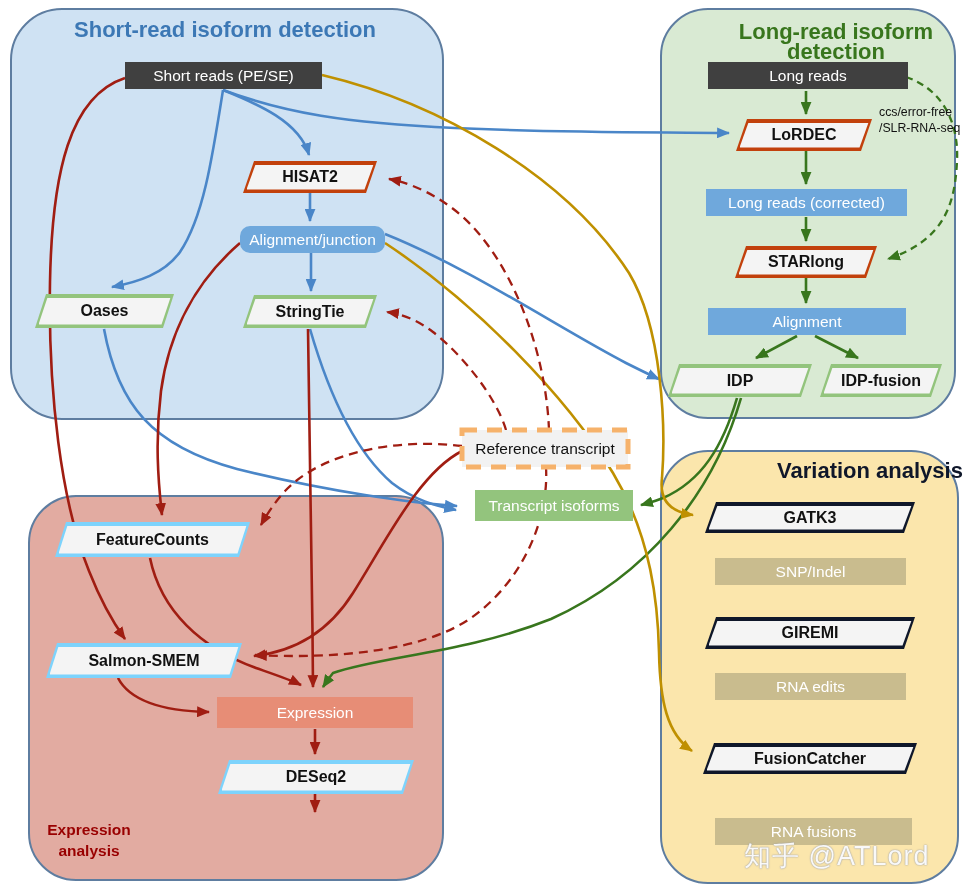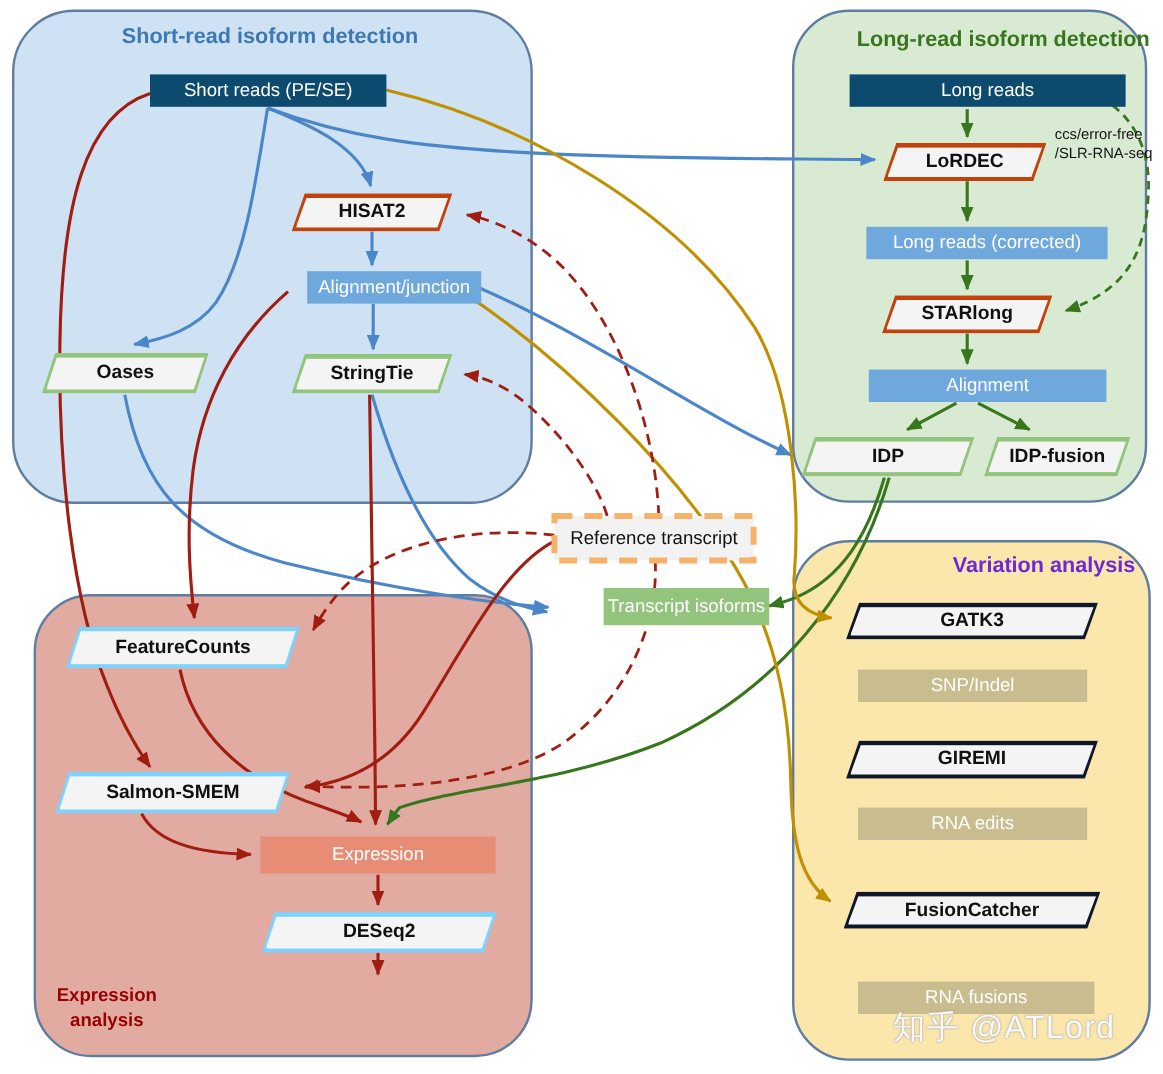--- a/index.html
+++ b/index.html
@@ -8,32 +8,32 @@
     font-family:"Liberation Sans","DejaVu Sans",sans-serif;
   }
   .panel{position:absolute;border:2px solid #5e7da0;z-index:1;}
   .panel-blue{left:10px;top:8px;width:430px;height:408px;background:#cfe2f3;border-radius:52px;}
   .panel-green{left:660px;top:8px;width:292px;height:407px;background:#d9ead3;border-radius:48px;}
   .panel-red{left:28px;top:495px;width:412px;height:382px;background:#e2aba1;border-radius:48px;}
   .panel-yellow{left:660px;top:450px;width:295px;height:430px;background:#fbe6ac;border-radius:48px;}
 
   #edges-svg{position:absolute;left:0;top:0;z-index:2;}
 
-  .ptitle{position:absolute;z-index:3;font-weight:bold;font-size:18px;text-align:center;line-height:20px;}
+  .ptitle{position:absolute;z-index:3;font-weight:bold;font-size:22px;text-align:center;line-height:20px;}
   .t-blue{color:#3c78b5;}
   .t-green{color:#38761d;}
-  .t-gold{color:#6d28d9;}
+  .t-gold{color:#0f172a;}
   .t-red{color:#990000;}
 
   .nbox{
     position:absolute;z-index:3;display:flex;align-items:center;justify-content:center;
     color:#ffffff;font-size:15.5px;white-space:nowrap;
   }
-  .c-orange{background:#0c4a6e;text-align:center;}
-  .c-blue{background:#6fa8dc;margin-left:16px;}
+  .c-orange{background:#404040;text-align:center;}
+  .c-blue{background:#6fa8dc;}
   .c-green{background:#93c47d;}
   .c-tan{background:#c9bc8e;}
   .c-salmon{background:#e78d76;}
 
   .para{
     position:absolute;z-index:3;
     clip-path:polygon(11px 0,100% 0,calc(100% - 11px) 100%,0 100%);
   }
   .para-inner{
     position:absolute;inset:3.5px;
@@ -125,33 +125,33 @@
     <div>Expression</div>
     <div>analysis</div>
   </div>
 
   <div class="nbox c-orange" style="left:125px;top:62px;width:197px;height:27px;">Short reads (PE/SE)</div>
   <div class="para bd-blue" style="left:243px;top:161px;width:134px;height:32px;">
     <div class="para-inner">
         <span>HISAT2</span>
       </div>
   </div>
-  <div class="nbox c-blue" style="left:240px;top:226px;width:145px;height:27px;">Alignment/junction</div>
+  <div class="nbox c-blue" style="left:240px;top:226px;width:145px;height:27px;border-radius:10px;">Alignment/junction</div>
   <div class="para bd-green" style="left:35px;top:294px;width:139px;height:34px;">
     <div class="para-inner">
         <span>Oases</span>
       </div>
   </div>
   <div class="para bd-green" style="left:243px;top:295px;width:134px;height:33px;">
     <div class="para-inner">
         <span>StringTie</span>
       </div>
   </div>
 
-  <div class="nbox c-orange" style="left:708px;top:62px;width:230px;height:27px;">Long reads</div>
+  <div class="nbox c-orange" style="left:708px;top:62px;width:200px;height:27px;">Long reads</div>
   <div class="para bd-blue" style="left:736px;top:119px;width:136px;height:32px;">
     <div class="para-inner">
         <span>LoRDEC</span>
       </div>
   </div>
   <div class="sidenote" style="left:879px;top:105px;width:90px;">
     <div>ccs/error-free</div>
     <div>/SLR-RNA-seq</div>
   </div>
   <div class="nbox c-blue" style="left:706px;top:189px;width:201px;height:27px;">Long reads (corrected)</div>
@@ -166,21 +166,21 @@
         <span>IDP</span>
       </div>
   </div>
   <div class="para bd-green" style="left:820px;top:364px;width:122px;height:33px;">
     <div class="para-inner">
         <span>IDP-fusion</span>
       </div>
   </div>
 
   <div class="reflabel" style="left:462px;top:430px;width:166px;height:37px;">Reference transcript</div>
-  <div class="nbox c-green" style="left:503px;top:490px;width:138px;height:31px;">Transcript isoforms</div>
+  <div class="nbox c-green" style="left:475px;top:490px;width:158px;height:31px;">Transcript isoforms</div>
 
   <div class="para bd-salmon" style="left:55px;top:522px;width:195px;height:35px;">
     <div class="para-inner">
         <span>FeatureCounts</span>
       </div>
   </div>
   <div class="para bd-salmon" style="left:46px;top:643px;width:196px;height:35px;">
     <div class="para-inner">
         <span>Salmon-SMEM</span>
       </div>

